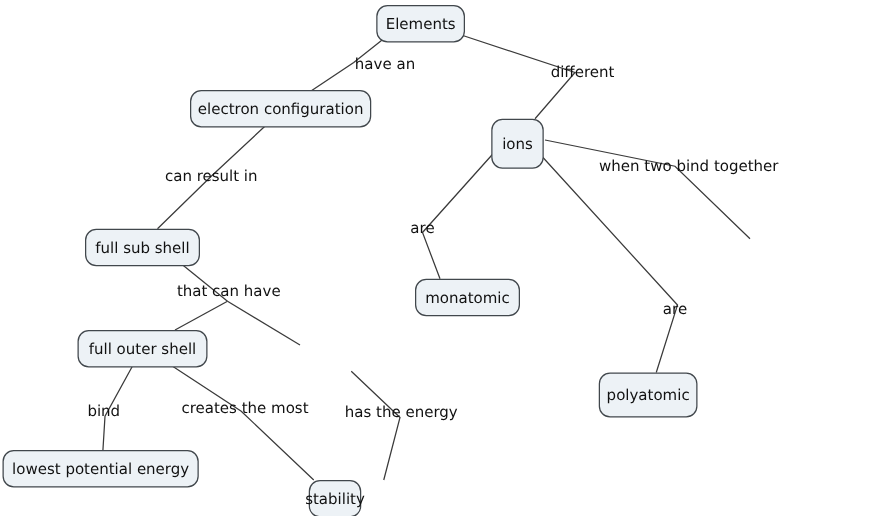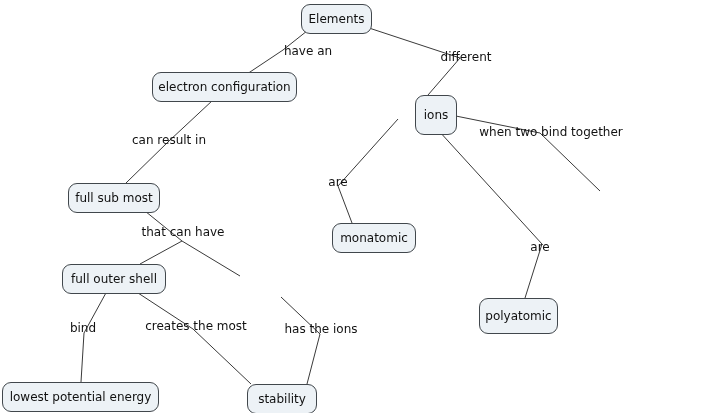--- a/index.html
+++ b/index.html
@@ -68,23 +68,23 @@
     </svg>
 <div class="link-label" style="left: 280px; top: 52px; margin-left: 28px;">have an</div>
     <div class="link-label" style="left: 466px; top: 58px;">different</div>
     <div class="link-label" style="left: 169px; top: 141px;">can result in</div>
     <div class="link-label" style="left: 551px; top: 133px;">when two bind together</div>
     <div class="link-label" style="left: 338px; top: 183px;">are</div>
     <div class="link-label" style="left: 540px; top: 248px;">are</div>
     <div class="link-label" style="left: 183px; top: 233px;">that can have</div>
     <div class="link-label" style="left: 83px; top: 329px;">bind</div>
     <div class="link-label" style="left: 196px; top: 327px; text-align: center;">creates the most</div>
-    <div class="link-label" style="left: 321px; top: 330px;">has the ions</div>
+    <div class="link-label" style="left: 321px; top: 330px;">has the energy</div>
     <div class="node" style="left: 301px; top: 4px; width: 71px; height: 23px;">Elements</div>
     <div class="node" style="left: 152px; top: 72px; width: 145px; height: 26px;">electron configuration</div>
-    <div class="node" style="left: 415px; top: 95px; width: 42px; height: 40px;">ions</div>
-    <div class="node" style="left: 68px; top: 183px; width: 92px; height: 25px;">full sub most</div>
+    <div class="node" style="left: 393px; top: 95px; width: 42px; height: 40px;">ions</div>
+    <div class="node" style="left: 68px; top: 183px; width: 92px; height: 25px;">full sub shell</div>
     <div class="node" style="left: 332px; top: 223px; width: 84px; height: 25px;">monatomic</div>
     <div class="node" style="left: 62px; top: 264px; width: 104px; height: 27px;">full outer shell</div>
     <div class="node" style="left: 479px; top: 298px; width: 79px; height: 36px;">polyatomic</div>
-    <div class="node" style="left: 2px; top: 382px; width: 157px; height: 26px;">lowest potential energy</div>
-    <div class="node" style="left: 247px; top: 384px; width: 70px; height: 25px;">stability</div>
+    <div class="node" style="left: 2px; top: 360px; width: 157px; height: 26px;">lowest potential energy</div>
+    <div class="node" style="left: 247px; top: 384px; width: 42px; height: 25px;">stability</div>
   </div>
 
 </body></html>

